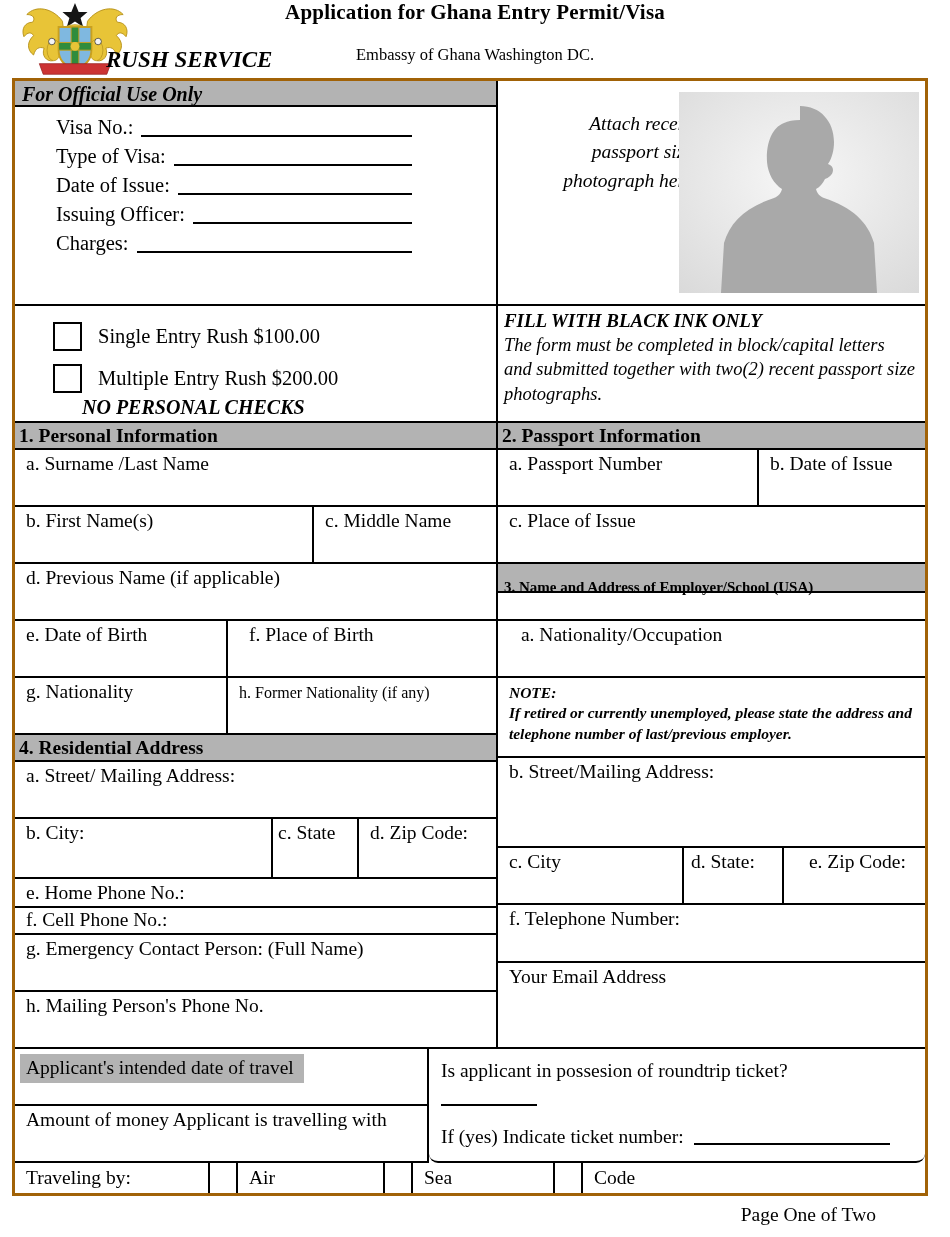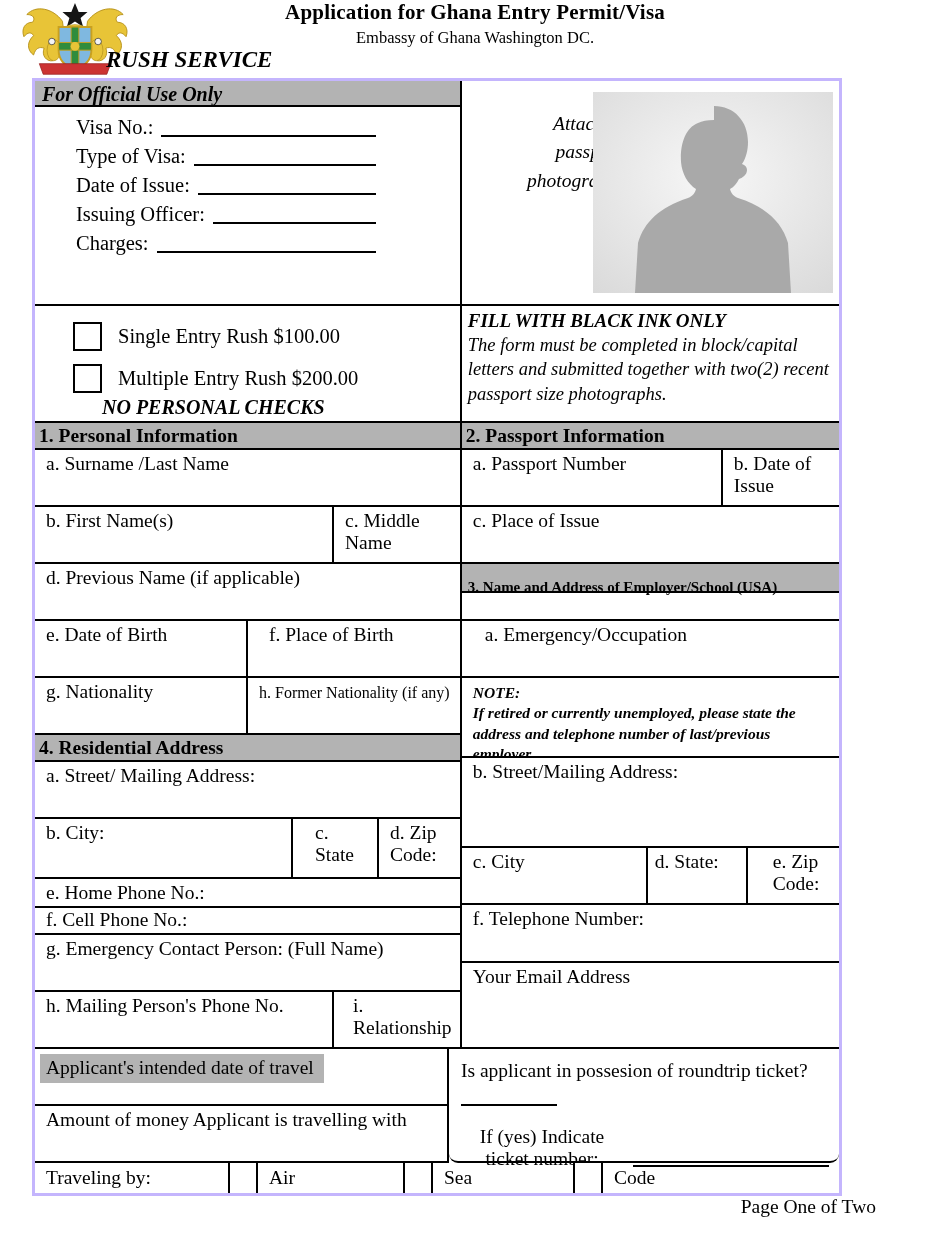--- a/index.html
+++ b/index.html
@@ -4,24 +4,24 @@
 <style>
   * { box-sizing: border-box; margin: 0; padding: 0; }
   html,body { width: 950px; height: 1237px; background: #fff; color: #000;
     font-family: "Liberation Serif", "DejaVu Serif", serif; overflow: hidden; }
 
   
   .page-header { position: relative; height: 78px; }
   .logo { position: absolute; left: 22px; top: 2px; width: 106px; height: 73px; }
   .main-title { text-align: center; font-weight: bold; font-size: 21px; letter-spacing: .2px; }
   .rush { position: absolute; left: 106px; top: 47px; font-size: 23px; font-weight: bold; font-style: italic; }
-  .embassy { text-align: center; font-size: 16.5px; margin-top: 3px; }
-
-  
-  .form-table { margin-left: 32px; width: 810px; border: 3px solid #c4b5fd; }
+  .embassy { text-align: center; font-size: 16.5px; margin-top: 20px; }
+
+  
+  .form-table { margin-left: 12px; width: 916px; border: 3px solid #a16207; }
   .columns { display: flex; }
   .col-left  { width: 484px; border-right: 2px solid #000; }
   .col-right { width: 428px; }
 
   .cell { border-bottom: 2px solid #000; padding: 3px 6px 0 11px; font-size: 19.5px; overflow: hidden; position: relative; }
   .row  { display: flex; }
   .row .cell { border-right: 2px solid #000; }
   .row .cell:last-child { border-right: none; flex: 1; }
 
   .bar { background: #b3b3b3; font-weight: bold; font-size: 19.5px;
@@ -72,21 +72,21 @@
 
   
   .travel-row { display: flex; height: 30px; font-size: 19.5px; }
   .travel-row > div { border-right: 2px solid #000; display: flex; align-items: center; padding-left: 11px; }
   .travel-row > div:last-child { border-right: none; flex: 1; }
   .tcell-by { width: 195px; }
   .tbox { width: 28px; padding: 0 !important; background: #fff; }
   .tcell-air { width: 147px; }
   .tcell-sea { width: 142px; }
 
-  .page-footer { text-align: right; padding: 0 74px 0 0; font-size: 19.5px; }
+  .page-footer { text-align: right; padding: 8px 74px 0 0; font-size: 19.5px; }
 
   .sub-label-small { font-size: 16px; }
 </style>
 </head>
 <body>
 
 <div class="page-header">
   <div class="logo">
     <svg viewBox="0 0 110 76" xmlns="http://www.w3.org/2000/svg">
 
@@ -198,21 +198,21 @@
       <div class="bar h27">4. Residential Address</div>
 
       <div class="cell h57">
         <span>a. Street/ Mailing Address:</span>
       </div>
 
       <div class="row">
         <div class="cell h60" style="width:258px">
           <span>b. City:</span>
         </div>
-        <div class="cell h60" style="width:86px;padding-left:22px">
+        <div class="cell h60" style="width:86px;padding-left:5px">
           <span>c. State</span>
         </div>
         <div class="cell h60">
           <span>d. Zip Code:</span>
         </div>
       </div>
 
       <div class="cell h29">
         <span>e. Home Phone No.:</span>
       </div>
@@ -221,23 +221,20 @@
         <span>f. Cell Phone No.:</span>
       </div>
 
       <div class="cell h57">
         <span>g. Emergency Contact Person: (Full Name)</span>
       </div>
 
       <div class="row">
         <div class="cell h57" style="width:299px">
           <span>h. Mailing Person's Phone No.</span>
-        </div>
-        <div class="cell h57">
-          <span style="padding-left:8px;display:inline-block">i. Relationship</span>
         </div>
       </div>
 
     </div>
 
     <div class="col-right">
 
       <div class="cell h225">
         <div class="photo-instruction">Attach recent passport size photograph here</div>
         <div class="photo-box">
@@ -274,21 +271,21 @@
         <div class="cell h57" style="width:261px">
           <span>c. Place of Issue</span>
         </div>
       </div>
 
       <div class="bar small h29">3. Name and Address of Employer/School (USA)</div>
 
       <div class="cell h28"></div>
 
       <div class="cell h57">
-        <span style="padding-left:12px;display:inline-block">a. Emergency/Occupation</span>
+        <span style="padding-left:12px;display:inline-block">a. Nationality/Occupation</span>
       </div>
 
       <div class="cell h80 note-cell">
         <div>NOTE:</div>
         <div>If retired or currently unemployed, please state the address and telephone number of last/previous employer.</div>
       </div>
 
       <div class="cell h90">
         <span>b. Street/Mailing Address:</span>
       </div>

